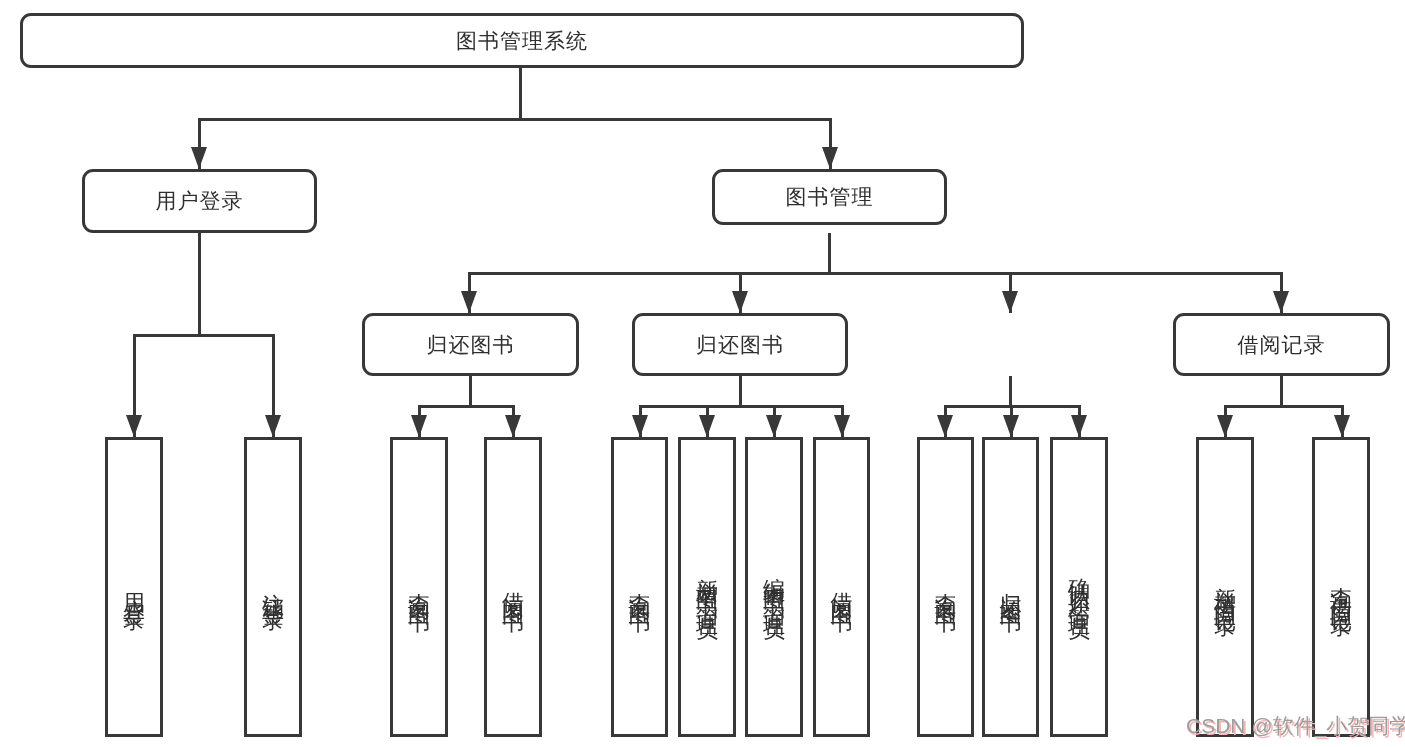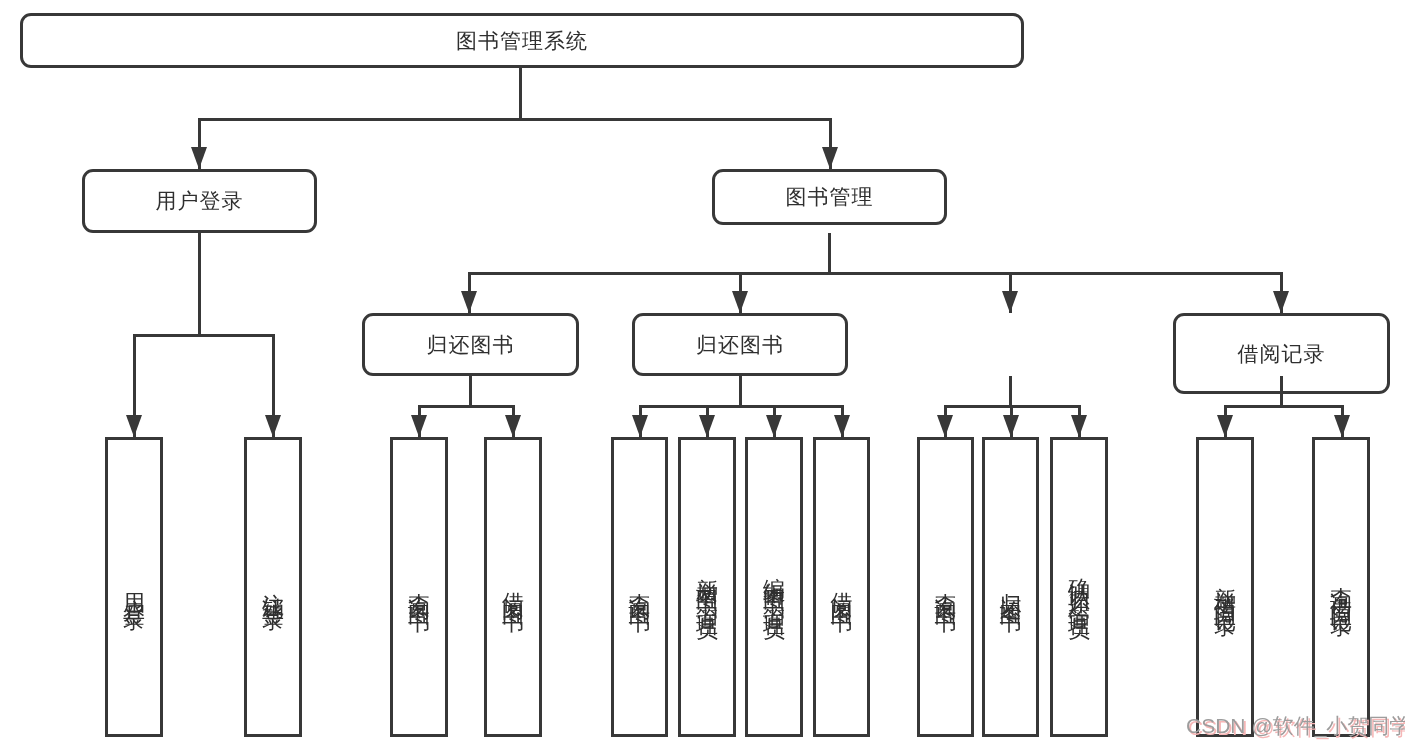--- a/index.html
+++ b/index.html
@@ -68,21 +68,21 @@
   <div class="arrow" style="left:1002px;top:291px;"></div>
   <div class="vline" style="left:1280px;top:274px;height:39px;"></div>
   <div class="arrow" style="left:1273px;top:291px;"></div>
 
   <div class="box hbox" style="left:362px;top:313px;width:217px;height:63px;">
     <span>归还图书</span>
   </div>
   <div class="box hbox" style="left:632px;top:313px;width:216px;height:63px;">
     <span>归还图书</span>
   </div>
-  <div class="box hbox" style="left:1173px;top:313px;width:217px;height:81px;">
+  <div class="box hbox" style="left:1173px;top:313px;width:217px;height:63px;">
     <span>借阅记录</span>
   </div>
 
   <div class="vline" style="left:469px;top:376px;height:31px;"></div>
   <div class="hline" style="left:418px;top:405px;width:97px;"></div>
   <div class="vline" style="left:418px;top:407px;height:30px;"></div>
   <div class="arrow" style="left:411px;top:415px;"></div>
   <div class="vline" style="left:512px;top:407px;height:30px;"></div>
   <div class="arrow" style="left:505px;top:415px;"></div>
 

